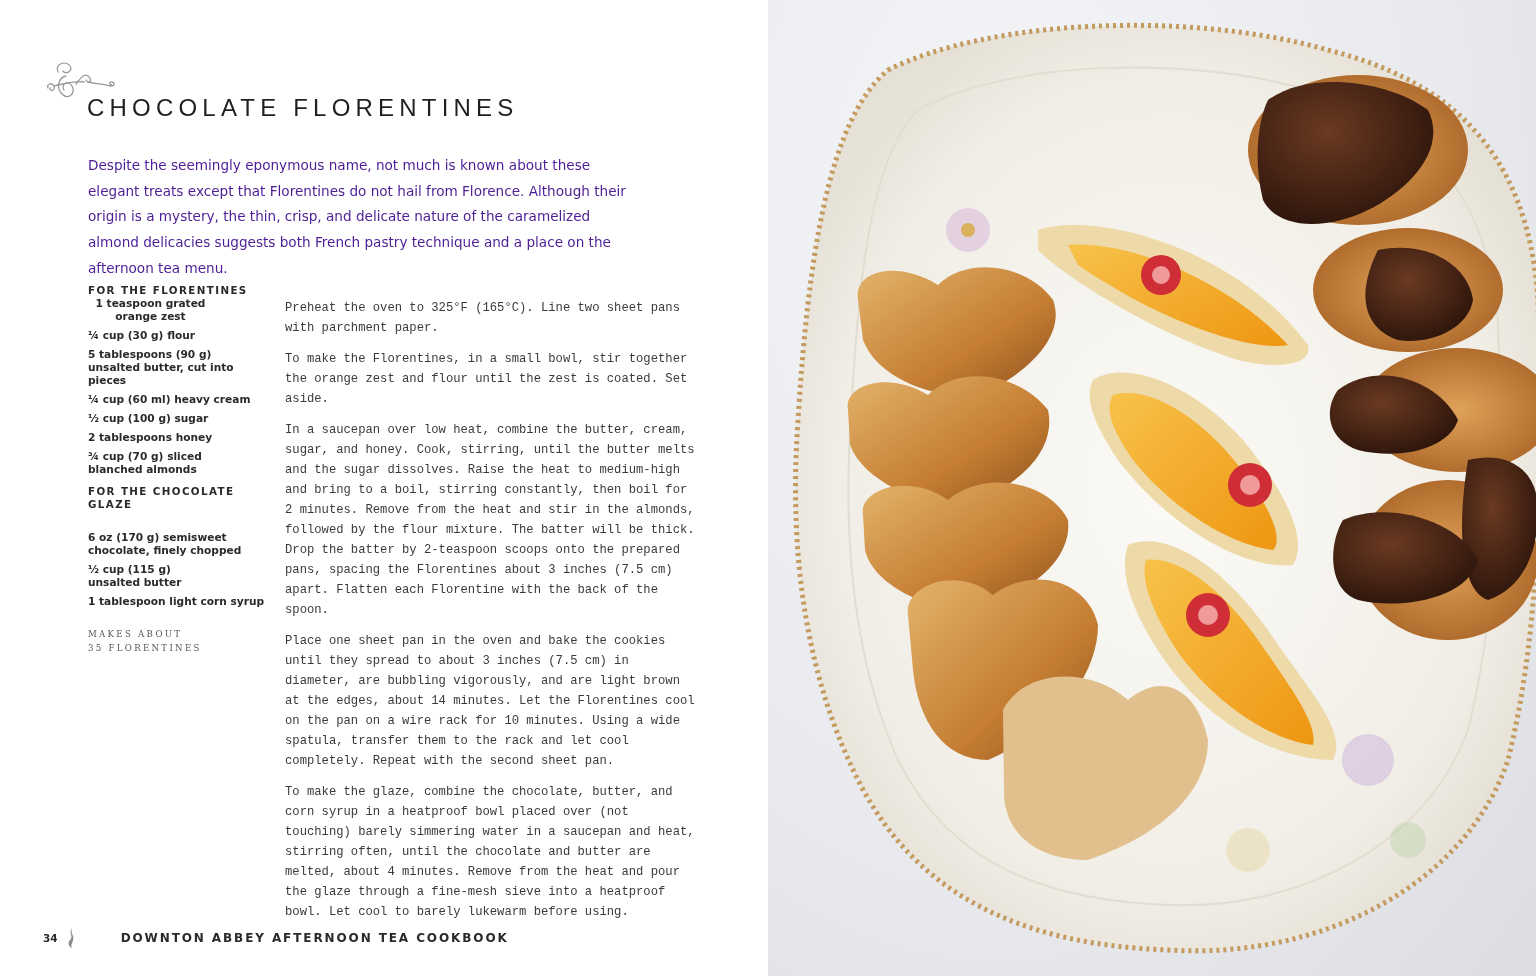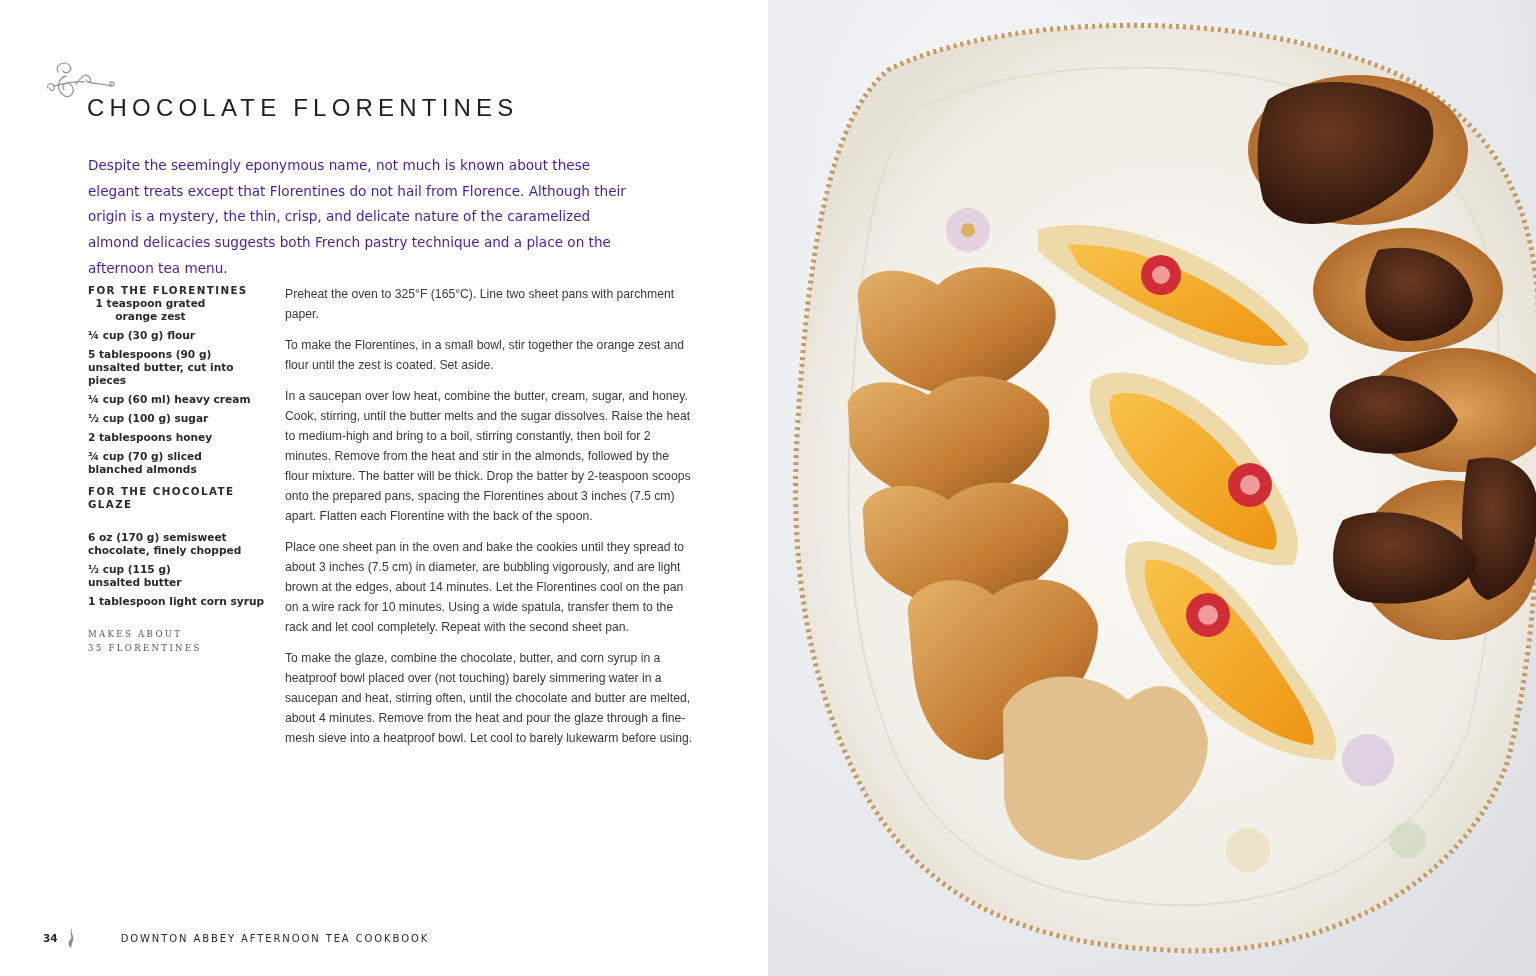--- a/index.html
+++ b/index.html
@@ -10,26 +10,26 @@
   .flourish { position:absolute; left:44px; top:58px; width:74px; height:46px; }
   .title { position:absolute; left:87px; top:94px; margin:0; font-family:"Liberation Sans", sans-serif; font-size:24px; font-weight:normal; letter-spacing:5.2px; color:#1f1f1f; white-space:nowrap; }
   .intro { position:absolute; left:88px; top:153px; width:540px; margin:0; font-family:"DejaVu Sans", sans-serif; font-size:13.6px; line-height:25.7px; color:#4c1d95; }
   .ingredients { position:absolute; left:88px; top:284px; width:180px; font-family:"DejaVu Sans", sans-serif; }
   .ing-head { font-size:10.3px; font-weight:bold; letter-spacing:1.4px; color:#2a2a2a; line-height:13px; margin:0; }
   .ing-item { font-size:10.6px; font-weight:bold; color:#2a2a2a; line-height:13px; margin:0 0 6px 0; }
   .ing-item.first { margin-top:0;text-align:center; }
   .ing-group2 { margin-top:9px; }
   .ing-group2 .ing-head { margin-bottom:20px; }
   .makes { margin-top:20px; font-family:"DejaVu Serif", serif; font-size:8.6px; letter-spacing:2.3px; color:#555; line-height:13.5px; }
-  .method { position:absolute; left:285px; top:284px; width:410px; font-family:Liberation Sans, sans-serif; font-size:12.2px; line-height:20px; color:#3a3a3a; }
+  .method { position:absolute; left:285px; top:298px; width:410px; font-family:Liberation Mono, monospace; font-size:12.2px; line-height:20px; color:#3a3a3a; }
   .method p { margin:0 0 11px 0; }
   .footer { position:absolute; left:43px; top:928px; height:20px; display:flex; align-items:center; font-family:"DejaVu Sans", sans-serif; color:#2a2a2a; }
   .page-num { font-size:10.5px; font-weight:bold; margin-right:6px; }
   .flame { width:14px; height:22px; margin-right:8px; }
-  .book-title { font-size:10px; font-weight:normal; letter-spacing:1.9px;padding-left:35px; }
+  .book-title { font-size:12px; font-weight:bold; letter-spacing:1.9px;padding-left:35px; }
   .photo svg { position:absolute; left:0; top:0; }
 </style>
 </head>
 <body>
 
 <div class="page-left">
 
   <svg class="flourish" viewBox="0 0 74 46">
     <g fill="none" stroke="#9a9a9a" stroke-width="1.3" stroke-linecap="round">
       <path d="M14 14 C10 6, 22 2, 26 8 C29 13, 22 17, 19 13"></path>

